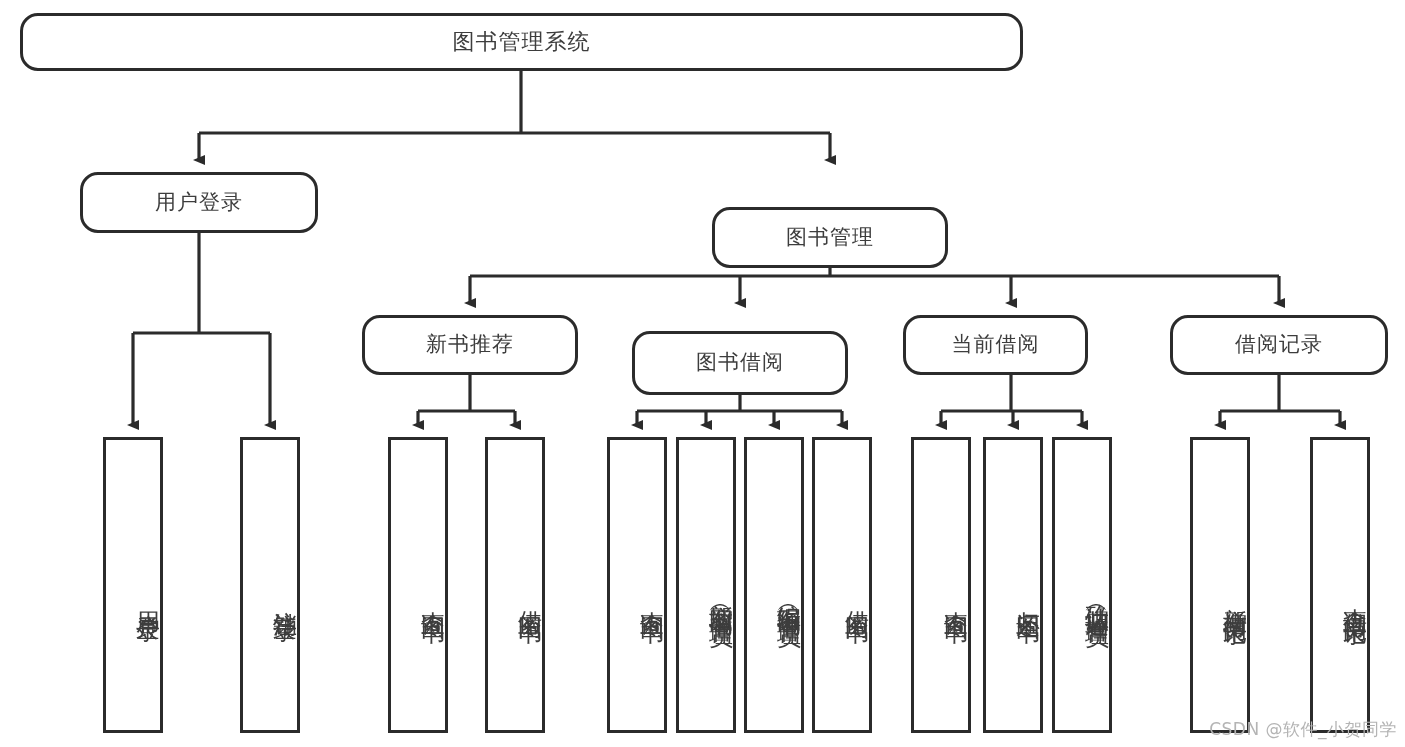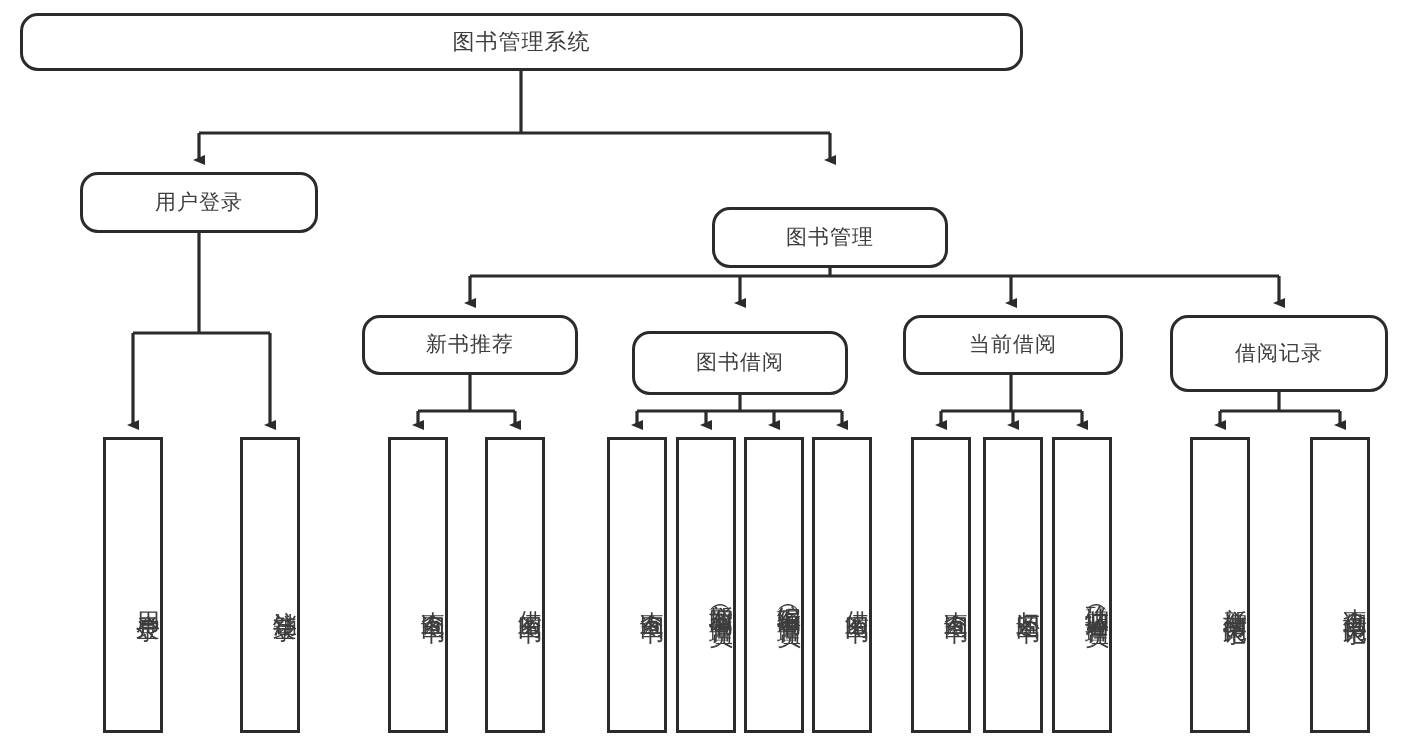--- a/index.html
+++ b/index.html
@@ -124,22 +124,22 @@
       <path d="M 1340 411 L 1340 425" marker-end="url(#arrow)"></path>
     </g>
   </svg>
 
   <div id="nodes-layer">
       <div class="node h root" style="left: 20px; top: 13px; width: 1003px; height: 58px;">图书管理系统</div>
       <div class="node h" style="left: 80px; top: 172px; width: 238px; height: 61px;">用户登录</div>
       <div class="node h" style="left: 712px; top: 171px; width: 236px; height: 61px; margin-top: 36px;">图书管理</div>
       <div class="node h" style="left: 362px; top: 315px; width: 216px; height: 60px;">新书推荐</div>
       <div class="node h" style="left: 632px; top: 331px; width: 216px; height: 64px;">图书借阅</div>
-      <div class="node h" style="left: 903px; top: 315px; width: 220px; height: 60px;">当前借阅</div>
-      <div class="node h" style="left: 1170px; top: 315px; width: 218px; height: 77px;">借阅记录</div>
+      <div class="node h" style="left: 903px; top: 315px; width: 185px; height: 60px;">当前借阅</div>
+      <div class="node h" style="left: 1170px; top: 315px; width: 218px; height: 60px;">借阅记录</div>
       <div class="node v" style="left: 103px; top: 437px; width: 60px; height: 296px;">
         <span class="vtext">用户登录</span>
       </div>
       <div class="node v" style="left: 240px; top: 437px; width: 60px; height: 296px;">
         <span class="vtext">注销登录</span>
       </div>
       <div class="node v" style="left: 388px; top: 437px; width: 60px; height: 296px;">
         <span class="vtext">查询图书</span>
       </div>
       <div class="node v" style="left: 485px; top: 437px; width: 60px; height: 296px;">
@@ -167,13 +167,14 @@
         <span class="vtext">确认归还（管理员）</span>
       </div>
       <div class="node v" style="left: 1190px; top: 437px; width: 60px; height: 296px;">
         <span class="vtext">新增借阅记录</span>
       </div>
       <div class="node v" style="left: 1310px; top: 437px; width: 60px; height: 296px;">
         <span class="vtext">查询借阅记录</span>
       </div>
     </div>
 
+  <div id="watermark">CSDN @软件_小贺同学</div>
 </div>
 
 </body></html>

